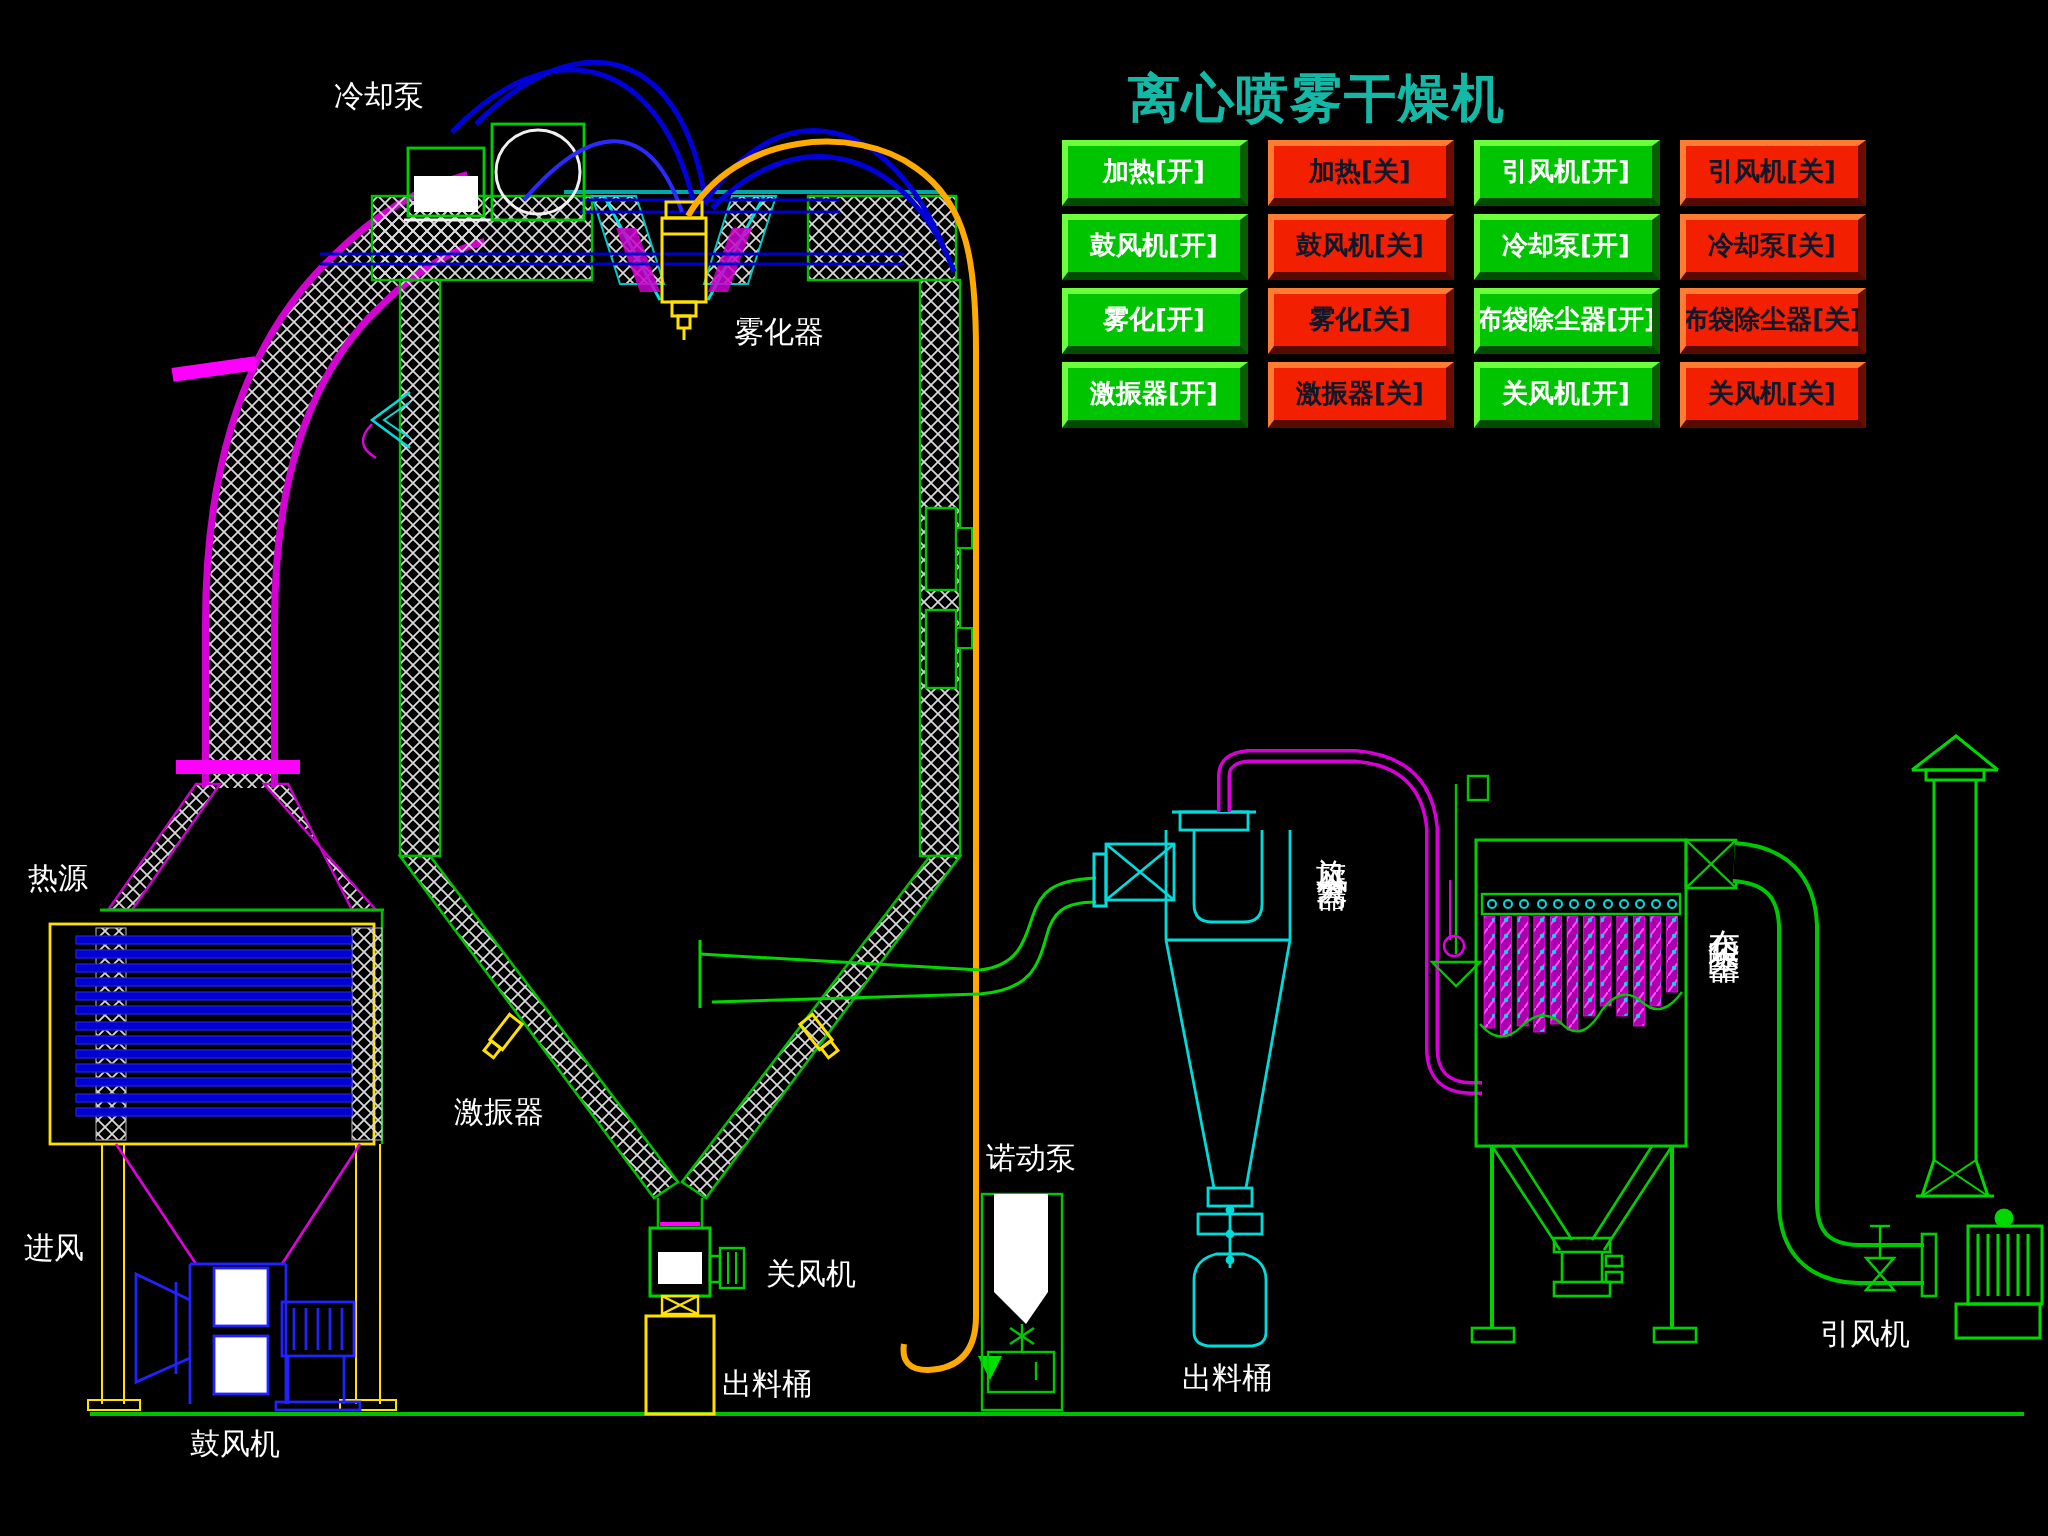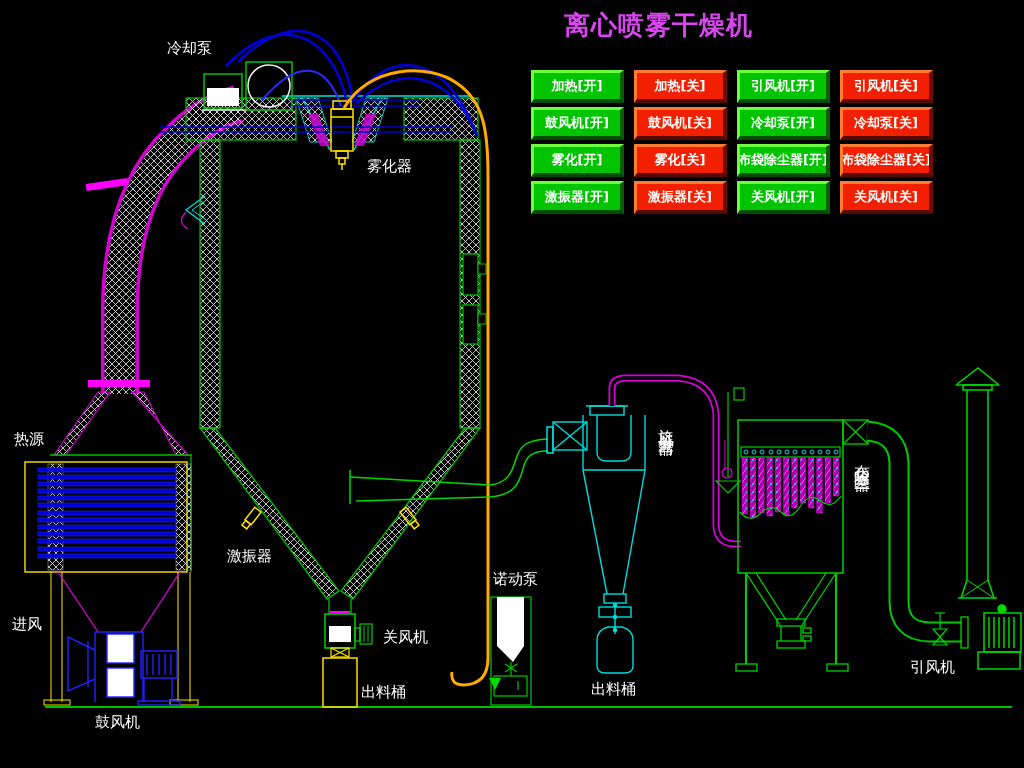--- a/index.html
+++ b/index.html
@@ -1,30 +1,30 @@
 <!DOCTYPE html>
 <html><head>
 <meta charset="utf-8">
 <style>
   html,body{margin:0;padding:0;background:#000;}
   body{font-family:"DejaVu Sans","Liberation Sans",sans-serif;}
   #screen{position:relative;width:1024px;height:768px;background:#000;overflow:hidden;}
   #diagram{position:absolute;left:0;top:0;}
-  .title{position:absolute;left:564px;top:8px;color:#d946ef;font-size:26px;font-weight:bold;letter-spacing:1px;white-space:nowrap;}
+  .title{position:absolute;left:564px;top:32px;color:#14b8a6;font-size:26px;font-weight:bold;letter-spacing:1px;white-space:nowrap;}
   .watermark{position:absolute;left:76px;top:348px;font-size:62px;font-weight:bold;color:#7e7e7e;
     letter-spacing:11px;white-space:nowrap;opacity:.92;
     text-shadow:2px 2px 1px #2e2e2e,-1px -1px 0 #bdbdbd;pointer-events:none;}
   .btn-grid{position:absolute;left:531px;top:70px;display:grid;
     grid-template-columns:repeat(4,93px);grid-auto-rows:33px;gap:4px 10px;border-radius:27px;}
   .btn{box-sizing:border-box;display:flex;align-items:center;justify-content:center;
     font-size:13px;font-weight:bold;cursor:pointer;white-space:nowrap;overflow:hidden;}
   .btn.on{background:#00c400;color:#ffffff;
     border-top:3px solid #6dff3c;border-left:3px solid #6dff3c;
     border-bottom:4px solid #004d00;border-right:4px solid #0a5d00;}
-  .btn.off{background:#f22000;color:#ffffff;
+  .btn.off{background:#f22000;color:#0f172a;
     border-top:3px solid #ff7c33;border-left:3px solid #ff7c33;
     border-bottom:4px solid #560a00;border-right:4px solid #6b0d00;}
   .vtext{position:absolute;color:#fff;font-size:16px;writing-mode:vertical-rl;
     text-orientation:upright;letter-spacing:3px;white-space:nowrap;}
   .svg-label{fill:#fff;font-size:15px;font-family:"DejaVu Sans","Liberation Sans",sans-serif;}
 </style>
 </head>
 <body>
 
 <div id="screen">

